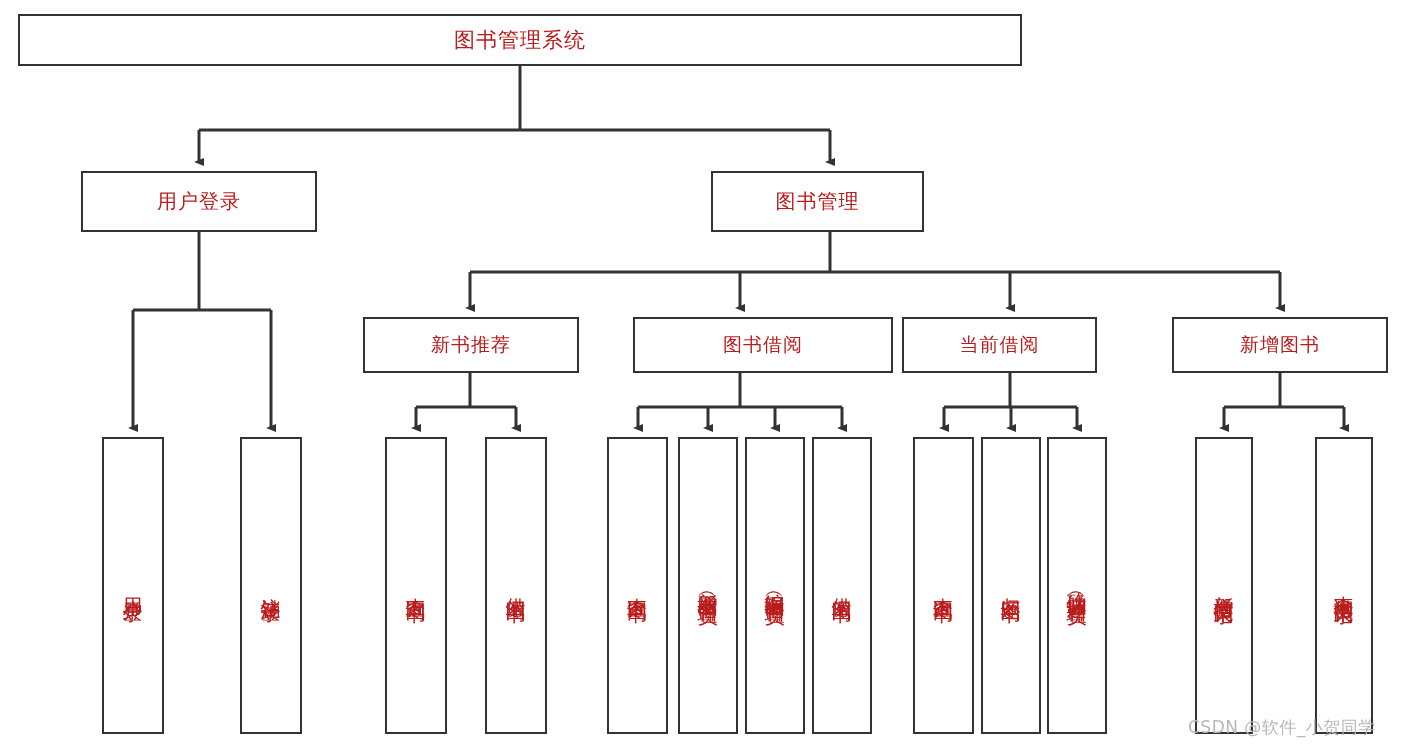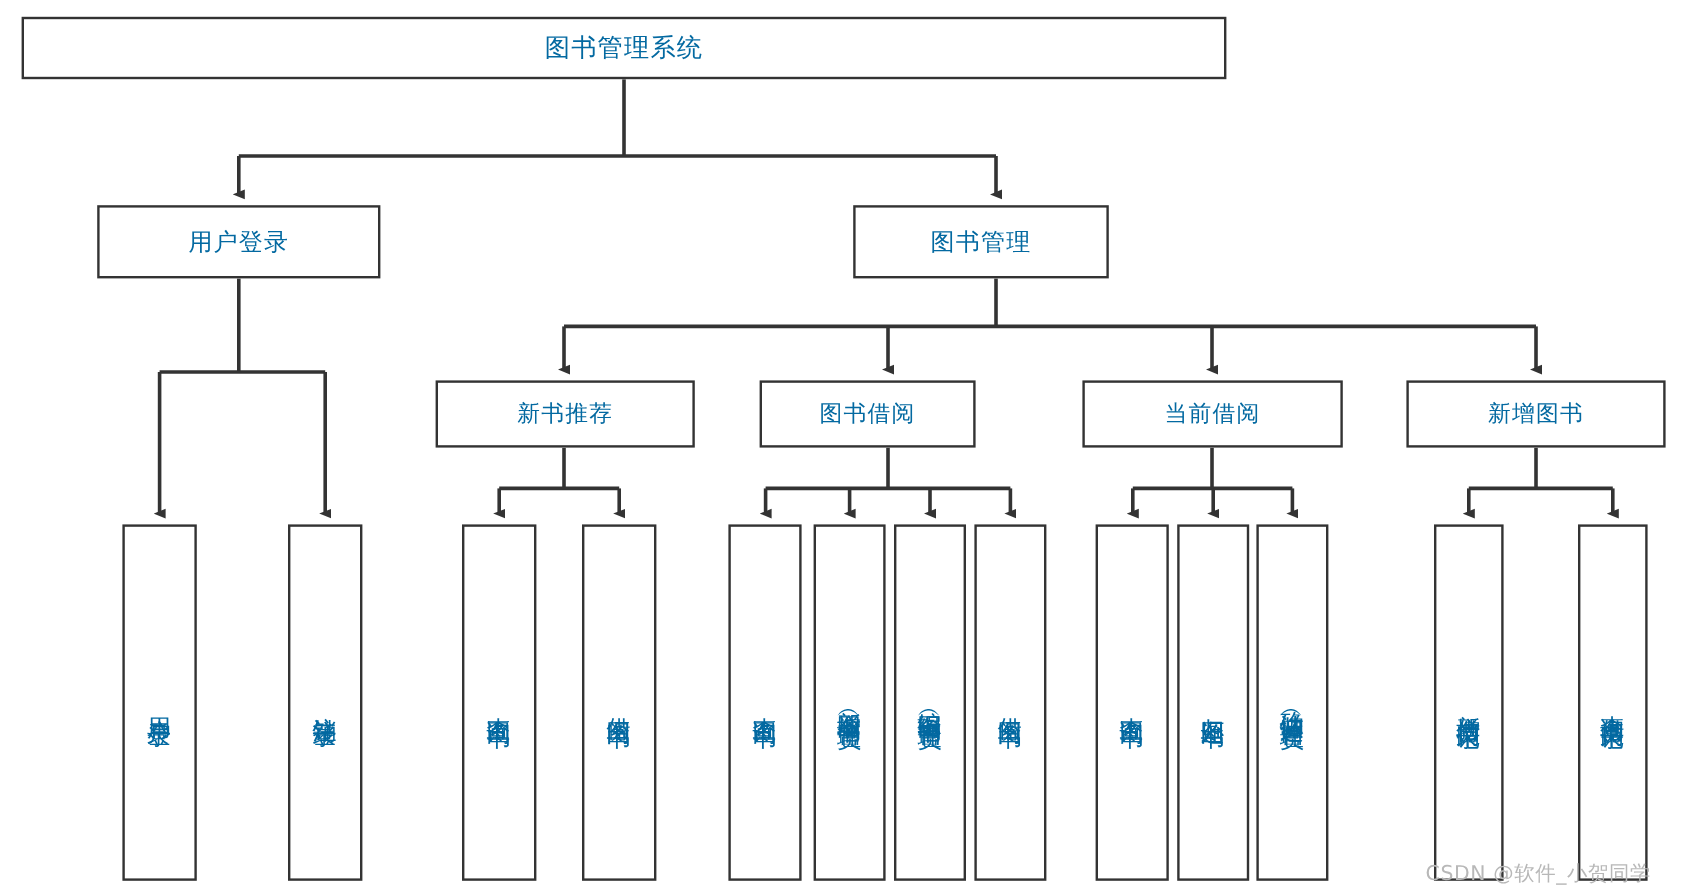--- a/index.html
+++ b/index.html
@@ -24,21 +24,21 @@
     pointer-events: none;
   }
   .node {
     position: absolute;
     box-sizing: border-box;
     border: 2px solid #333333;
     background: #ffffff;
     display: flex;
     align-items: center;
     justify-content: center;
-    color: #0369a1;
+    color: #b91c1c;
   }
   .node.root {
     font-size: 21px;
   }
   .node.lvl2 {
     font-size: 20px;
   }
   .node.lvl3 {
     font-size: 19px;
   }
@@ -132,24 +132,24 @@
   <div class="node lvl2" style="left:81px; top:171px; width:236px; height:61px;">
     <span class="htext">用户登录</span>
   </div>
   <div class="node lvl2" style="left:711px; top:171px; width:213px; height:61px;">
     <span class="htext">图书管理</span>
   </div>
 
   <div class="node lvl3" style="left:363px; top:317px; width:216px; height:56px;align-items:center;">
     <span class="htext">新书推荐</span>
   </div>
-  <div class="node lvl3" style="left:633px; top:317px; width:180px; height:56px;">
+  <div class="node lvl3" style="left:633px; top:317px; width:260px; height:56px;">
     <span class="htext">图书借阅</span>
   </div>
-  <div class="node lvl3" style="left:902px; top:317px; width:217px; height:56px;">
+  <div class="node lvl3" style="left:902px; top:317px; width:195px; height:56px;">
     <span class="htext">当前借阅</span>
   </div>
   <div class="node lvl3" style="left:1172px; top:317px; width:216px; height:56px;">
     <span class="htext">新增图书</span>
   </div>
 
   <div class="node leaf" style="left:102px; top:437px; width:62px; height:297px;">
     <span class="vtext">用户登录</span>
   </div>
   <div class="node leaf" style="left:240px; top:437px; width:62px; height:297px;">

